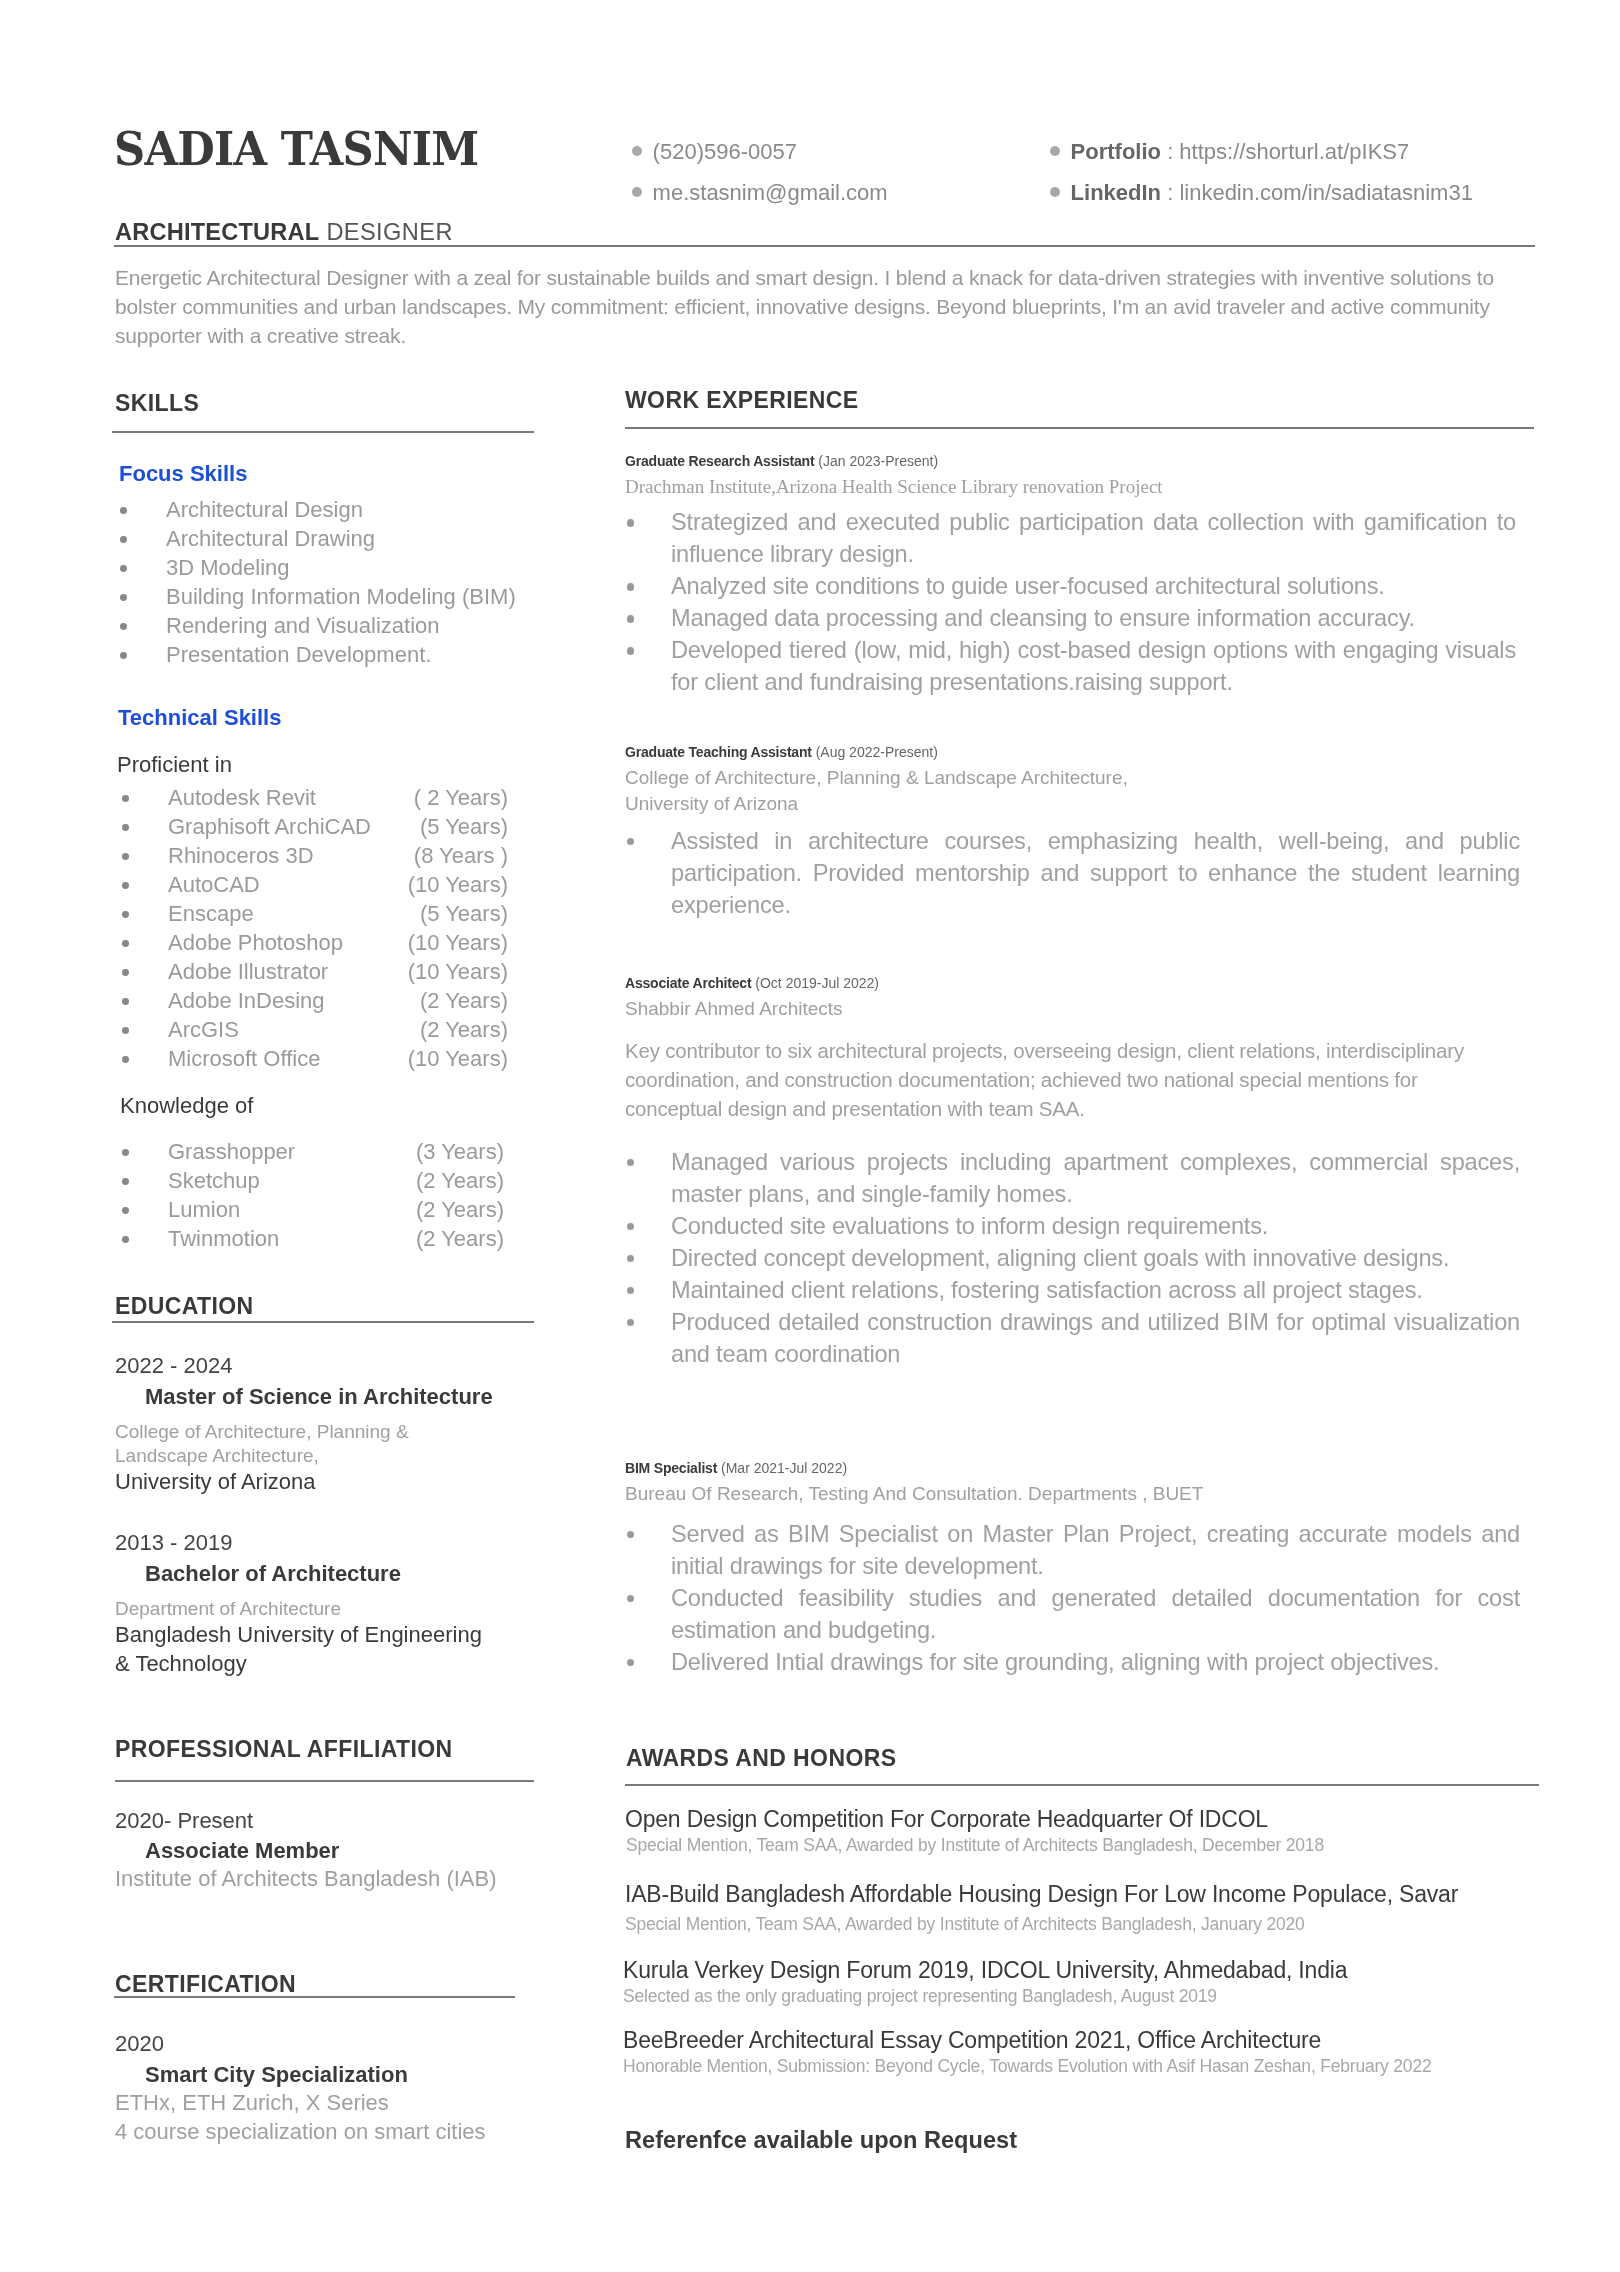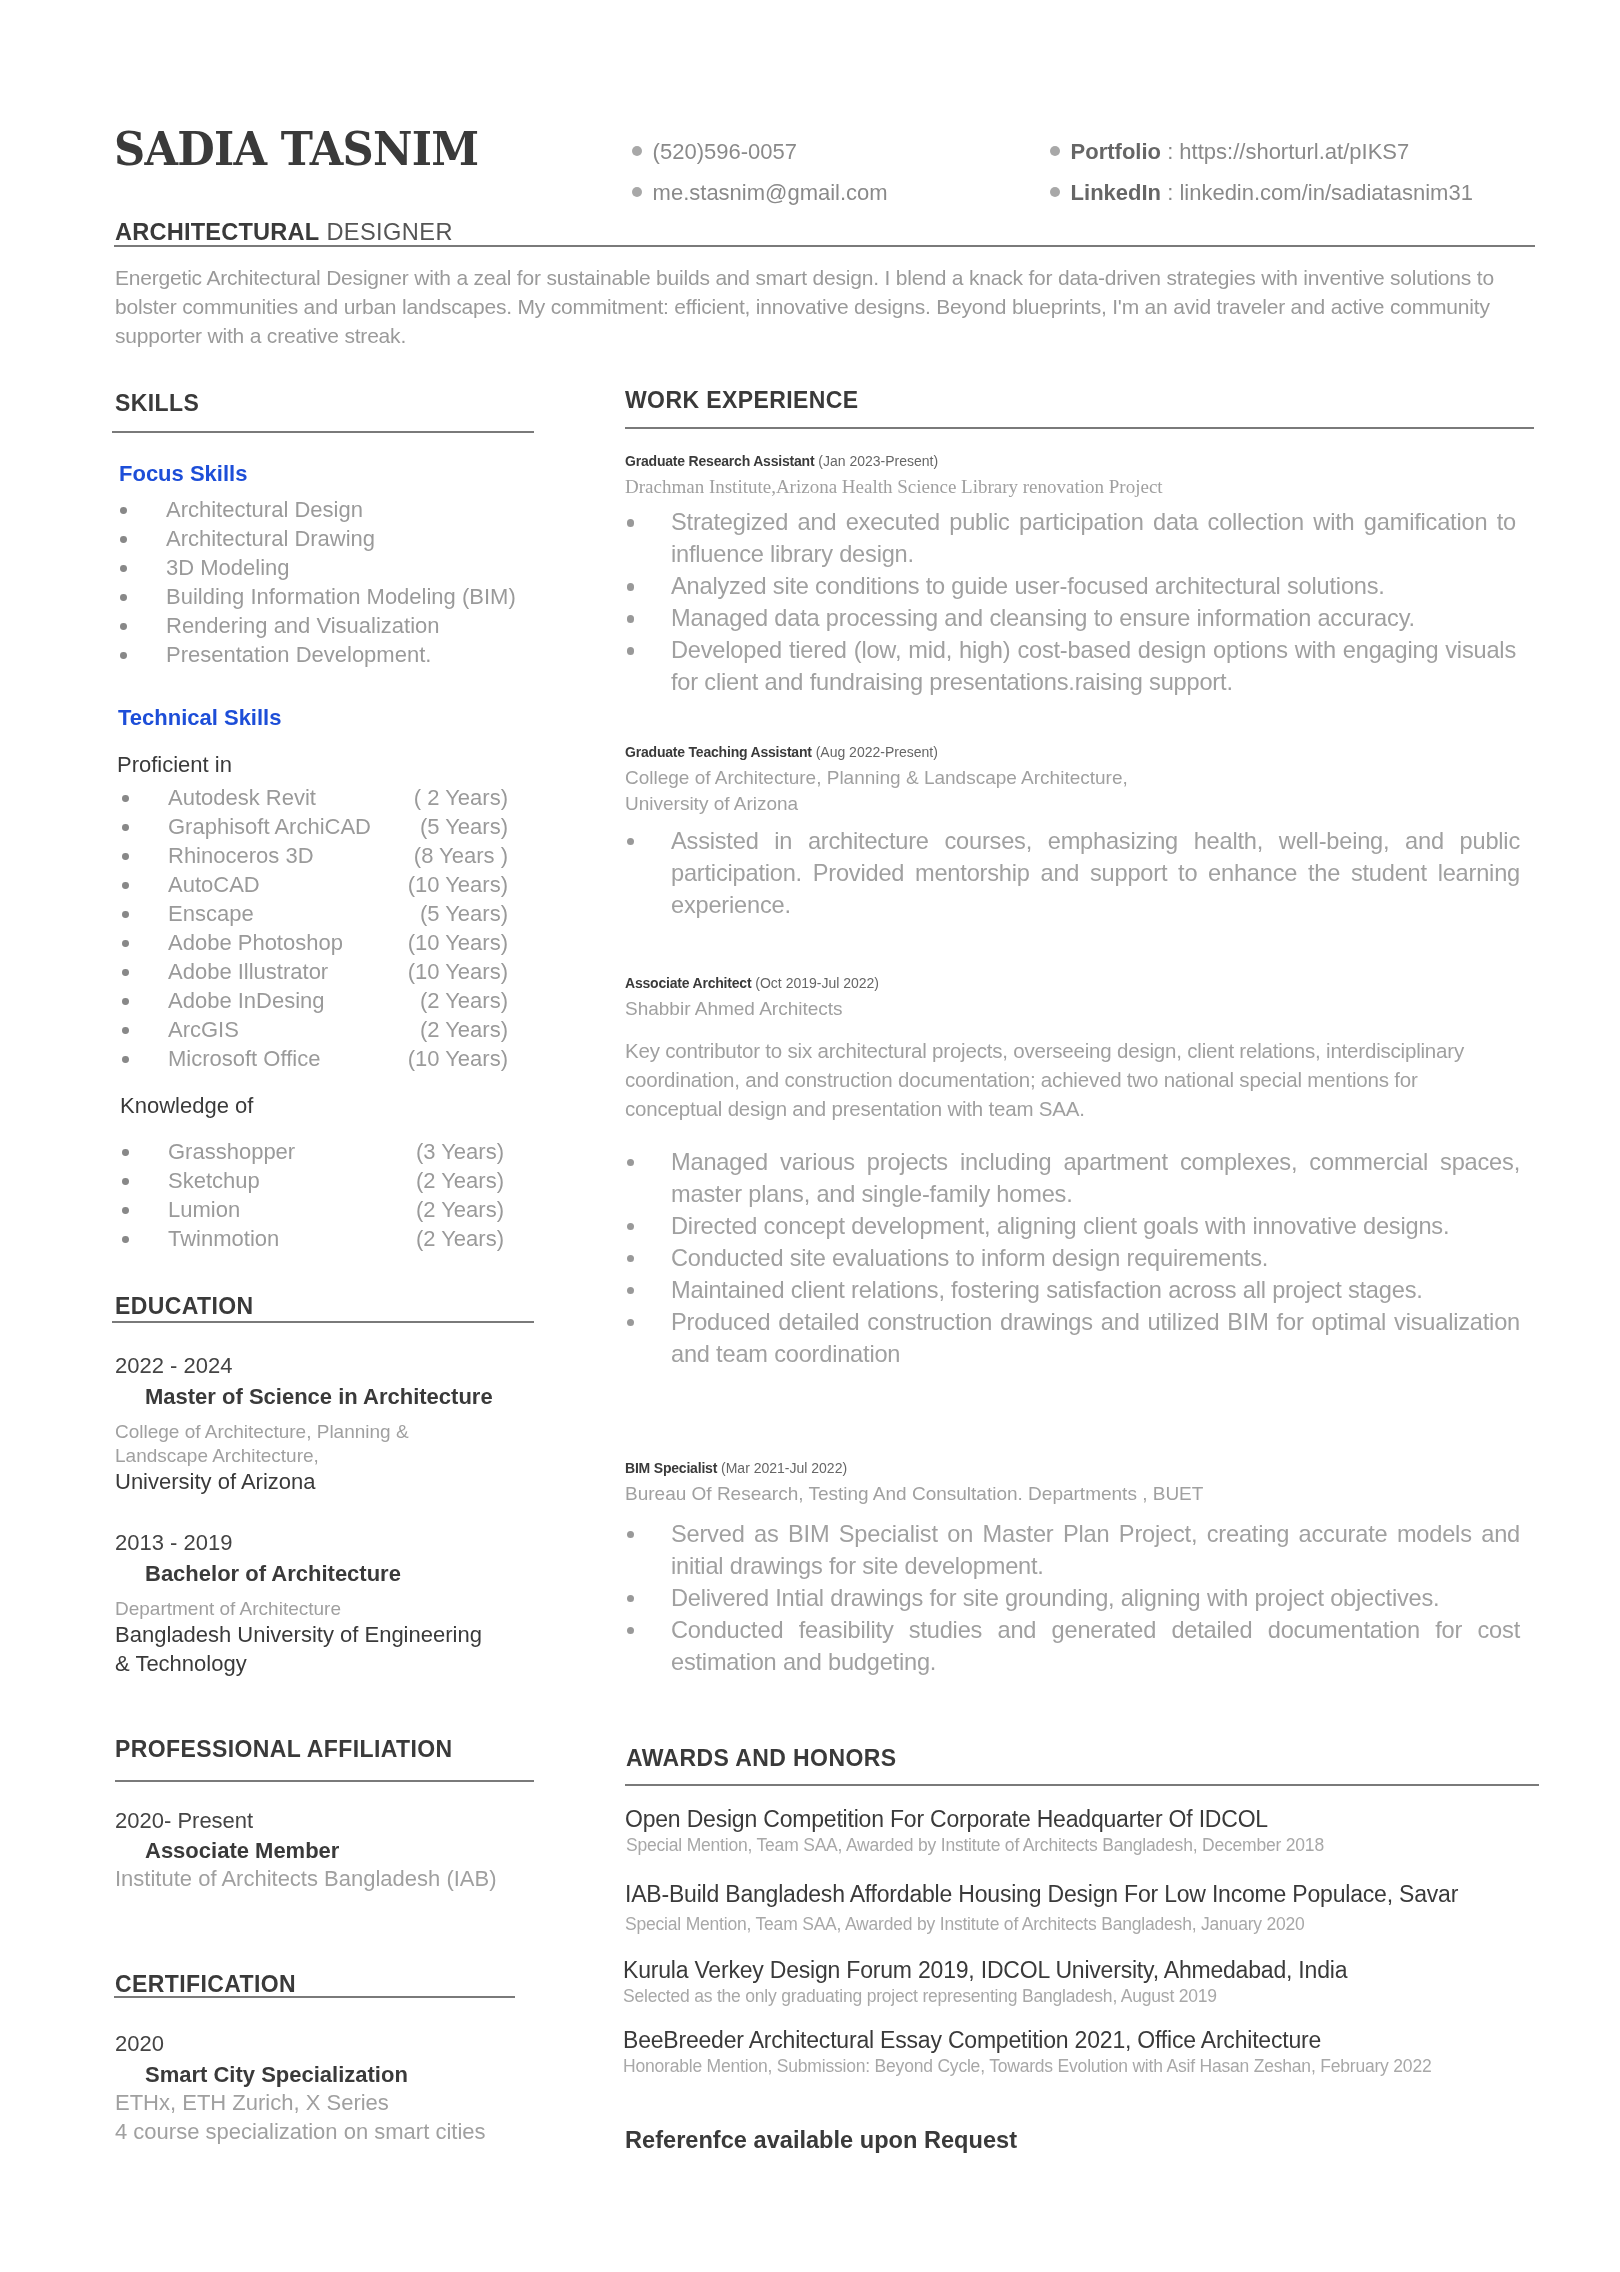--- a/index.html
+++ b/index.html
@@ -238,34 +238,34 @@
     <li><span class="b"></span><span>Assisted in architecture courses, emphasizing health, well-being, and public participation. Provided mentorship and support to enhance the student learning experience.</span></li>
   </ul>
 </div>
 
 <div class="abs" style="left:625px; top:976px; width:912px;">
   <div class="job-title"><b>Associate Architect</b><span>  (Oct 2019-Jul 2022)</span></div>
   <div class="job-org" style="margin-top:6px;">Shabbir Ahmed Architects</div>
   <div class="para" style="margin-top:13.7px; width:891px;">Key contributor to six architectural projects, overseeing design, client relations, interdisciplinary coordination, and construction documentation; achieved two national special mentions for conceptual design and presentation with team SAA.</div>
   <ul class="bullets" style="margin-top:23px; width:895px;">
     <li><span class="b"></span><span>Managed various projects including apartment complexes, commercial spaces, master plans, and single-family homes.</span></li>
+    <li><span class="b"></span><span>Conducted site evaluations to inform design requirements.</span></li>
     <li><span class="b"></span><span>Directed concept development, aligning client goals with innovative designs.</span></li>
-    <li><span class="b"></span><span>Conducted site evaluations to inform design requirements.</span></li>
     <li><span class="b"></span><span>Maintained client relations, fostering satisfaction across all project stages.</span></li>
     <li><span class="b"></span><span>Produced detailed construction drawings and utilized BIM for optimal visualization and team coordination</span></li>
   </ul>
 </div>
 
 <div class="abs" style="left:625px; top:1461px; width:912px;">
   <div class="job-title"><b>BIM Specialist</b><span>  (Mar 2021-Jul 2022)</span></div>
   <div class="job-org" style="margin-top:6px;">Bureau Of Research, Testing And Consultation. Departments , BUET</div>
   <ul class="bullets" style="margin-top:10.6px; width:895px;">
     <li><span class="b"></span><span>Served as BIM Specialist on Master Plan Project, creating accurate models and initial drawings for site development.</span></li>
+    <li><span class="b"></span><span>Conducted feasibility studies and generated detailed documentation for cost estimation and budgeting.</span></li>
     <li><span class="b"></span><span>Delivered Intial drawings for site grounding, aligning with project objectives.</span></li>
-    <li><span class="b"></span><span>Conducted feasibility studies and generated detailed documentation for cost estimation and budgeting.</span></li>
   </ul>
 </div>
 
 <div class="abs sec" style="left:626px; top:1747px;">AWARDS AND HONORS</div>
 <div class="hr" style="left:625px; top:1784px; width:914px;"></div>
 
 <div class="abs award-title" style="left:625px; top:1808px;">Open Design Competition For Corporate Headquarter  Of IDCOL</div>
 <div class="abs award-sub" style="left:626px; top:1837px;">Special Mention, Team SAA, Awarded by Institute of Architects Bangladesh, December 2018</div>
 
 <div class="abs award-title" style="left:625px; top:1883px;">IAB-Build Bangladesh Affordable Housing Design For Low Income Populace, Savar</div>

